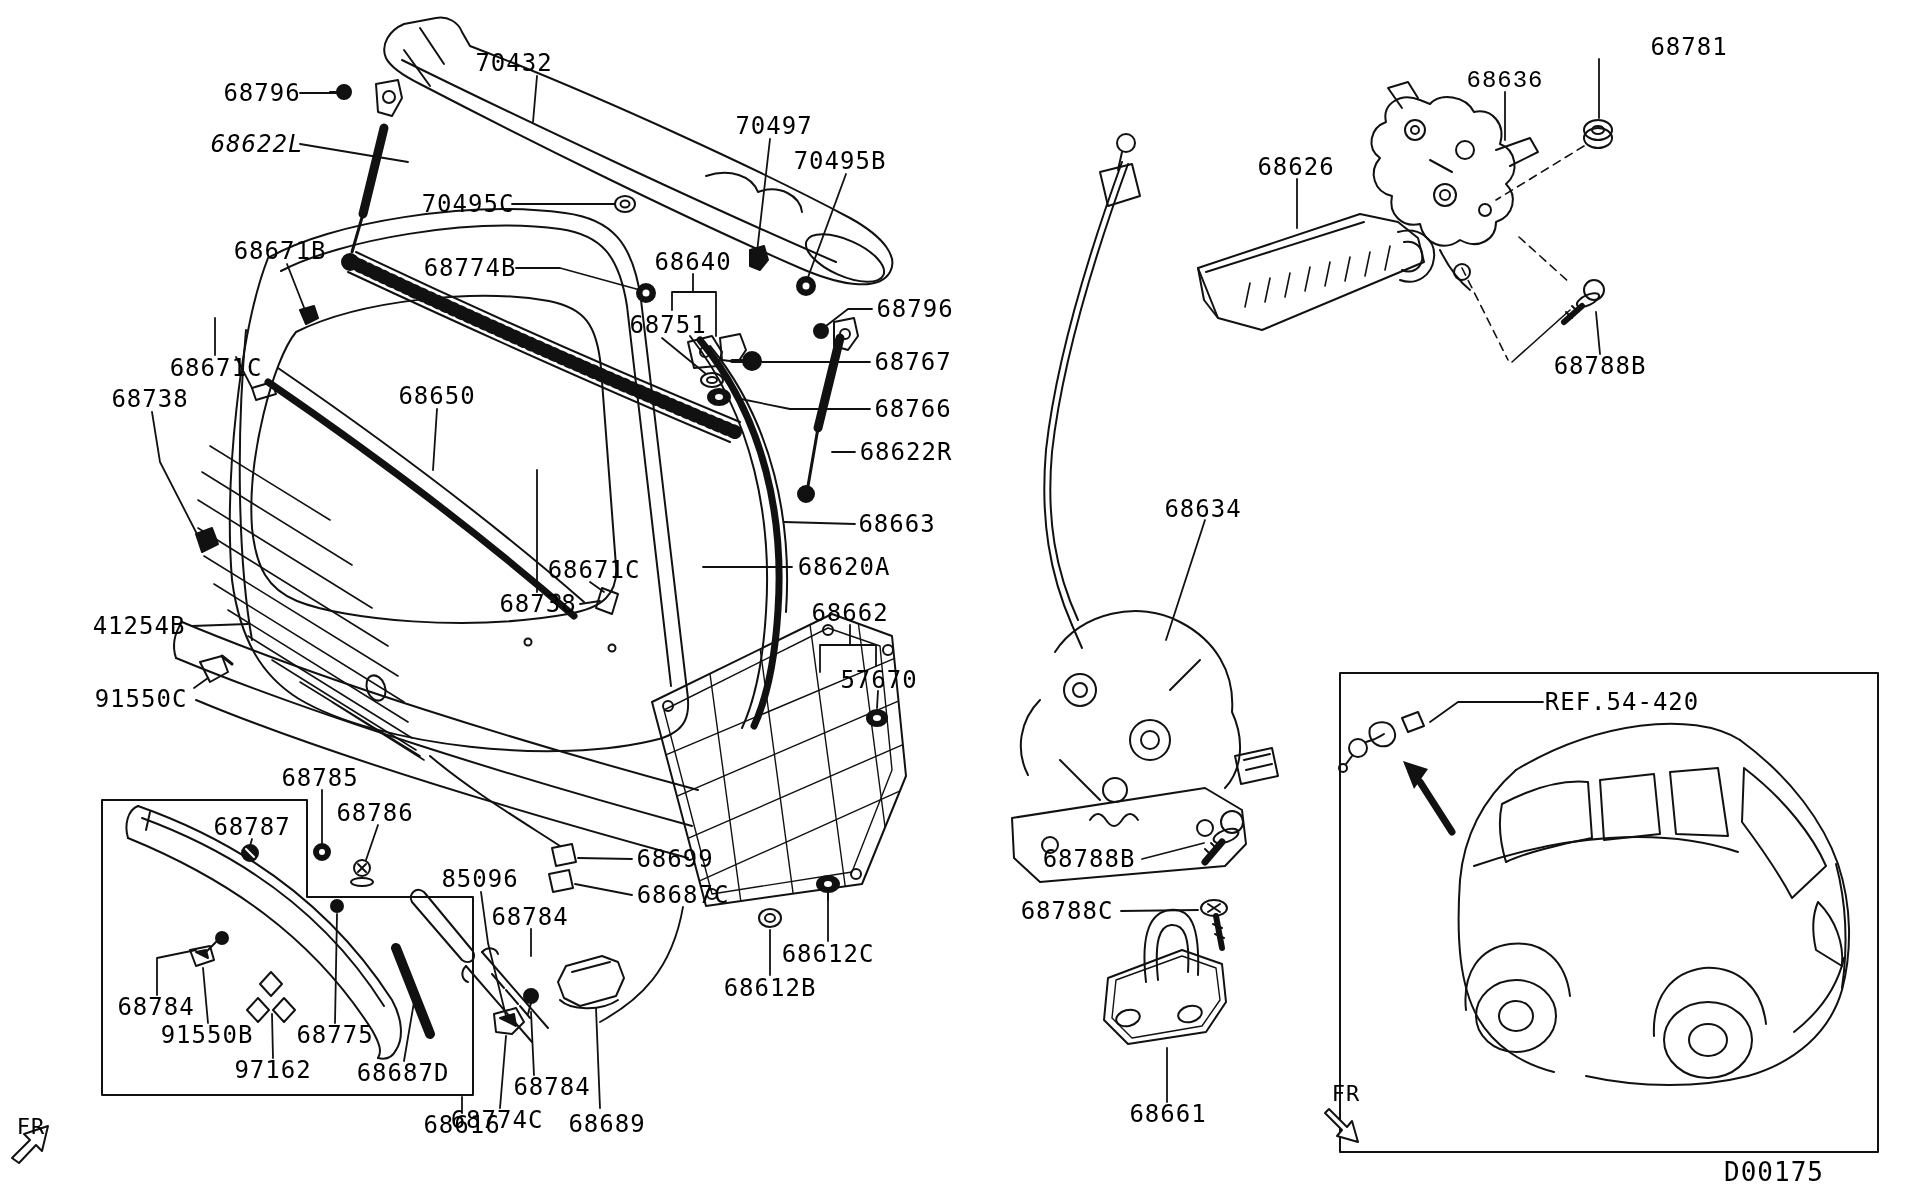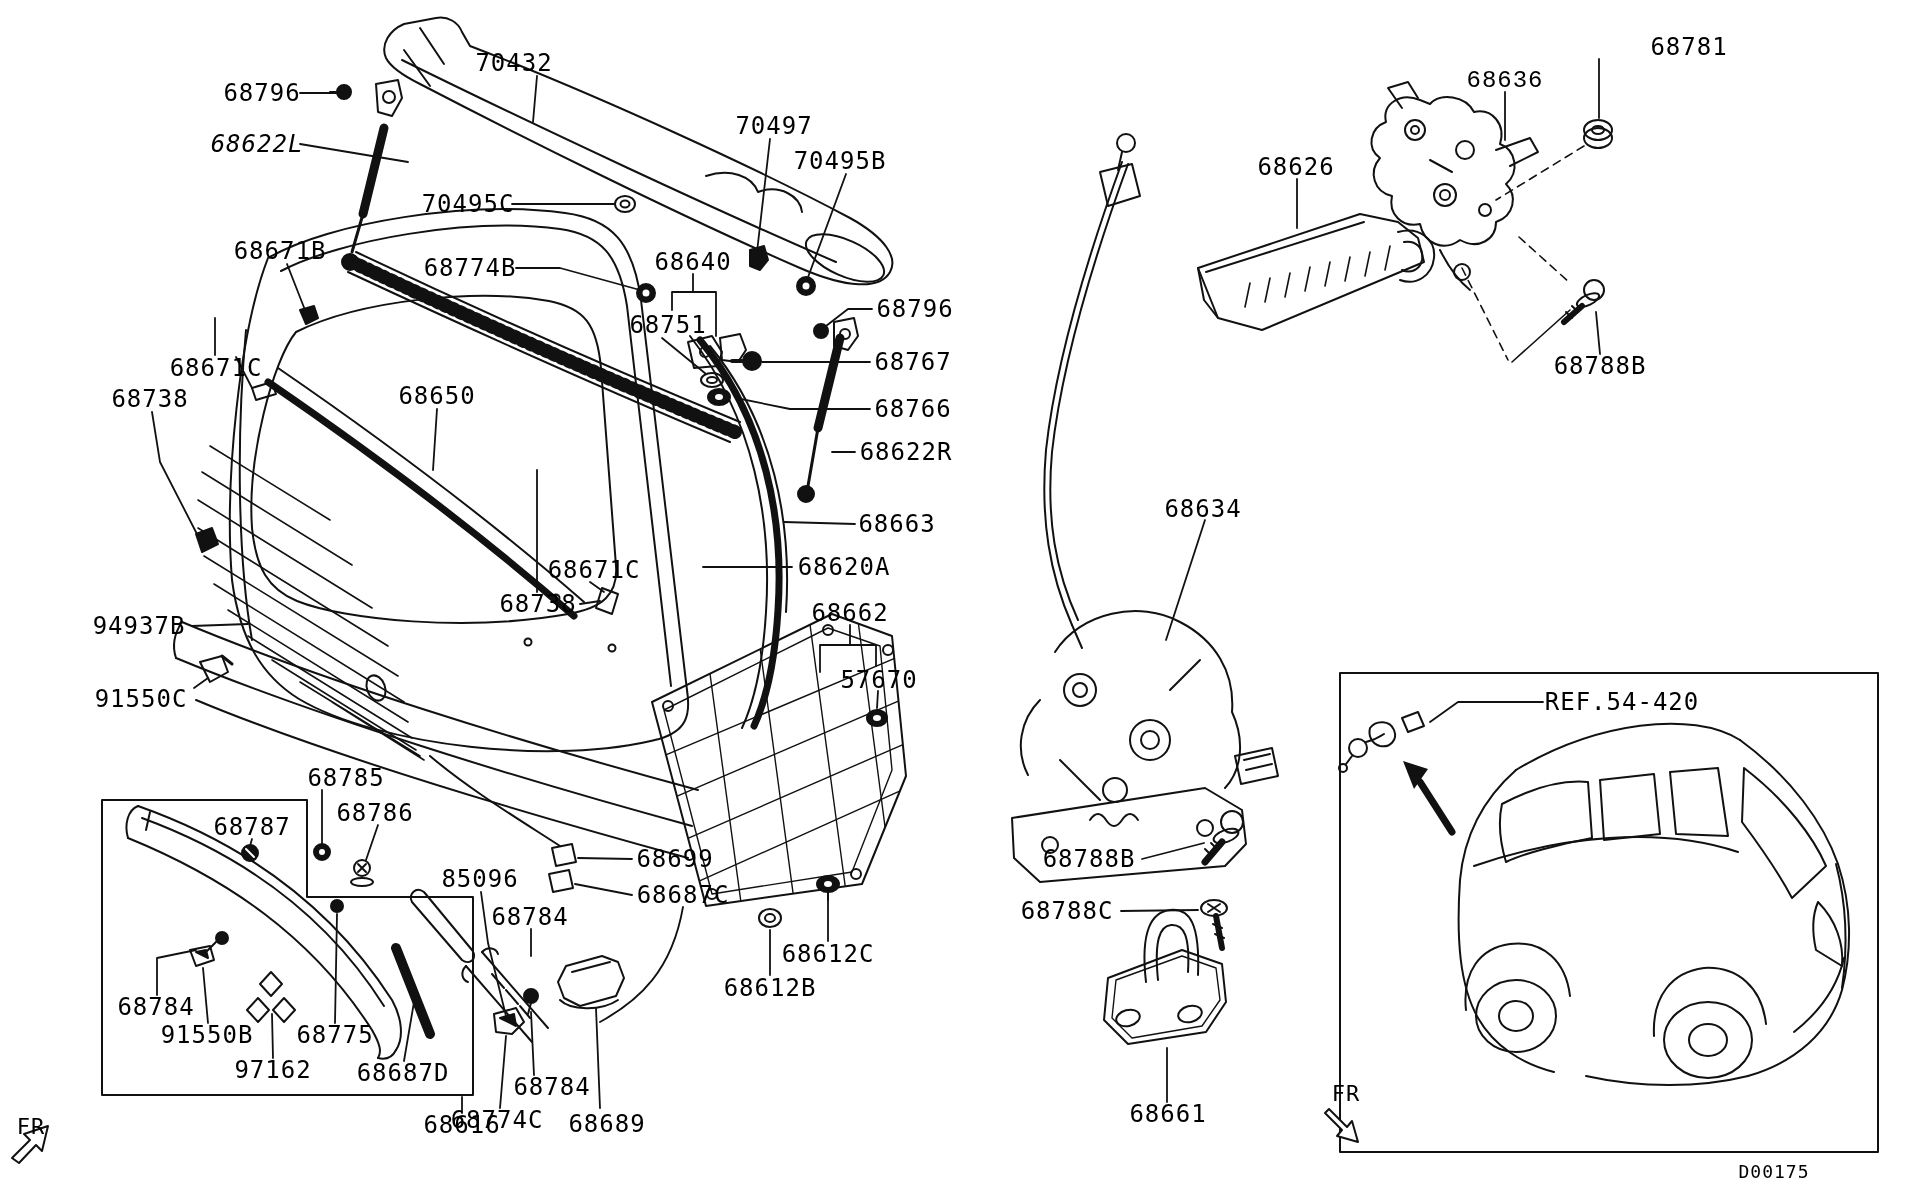--- a/index.html
+++ b/index.html
@@ -451,23 +451,23 @@
       <div class="part-label" style="left: 906px; top: 452px;">68622R</div>
       <div class="part-label" style="left: 897px; top: 524px;">68663</div>
       <div class="part-label" style="left: 844px; top: 567px;">68620A</div>
       <div class="part-label" style="left: 850px; top: 613px;">68662</div>
       <div class="part-label" style="left: 879px; top: 680px;">57670</div>
       <div class="part-label" style="left: 216px; top: 368px;">68671C</div>
       <div class="part-label" style="left: 150px; top: 399px;">68738</div>
       <div class="part-label" style="left: 437px; top: 396px;">68650</div>
       <div class="part-label" style="left: 594px; top: 570px;">68671C</div>
       <div class="part-label" style="left: 538px; top: 604px;">68738</div>
-      <div class="part-label" style="left: 139px; top: 626px;">94937B</div>
+      <div class="part-label" style="left: 139px; top: 626px;">41254B</div>
       <div class="part-label" style="left: 141px; top: 699px;">91550C</div>
-      <div class="part-label" style="left: 320px; top: 778px; margin-left: 26px;">68785</div>
+      <div class="part-label" style="left: 320px; top: 778px;">68785</div>
       <div class="part-label" style="left: 375px; top: 813px;">68786</div>
       <div class="part-label" style="left: 252px; top: 827px;">68787</div>
       <div class="part-label" style="left: 480px; top: 879px;">85096</div>
       <div class="part-label" style="left: 530px; top: 917px;">68784</div>
       <div class="part-label" style="left: 675px; top: 859px;">68699</div>
       <div class="part-label" style="left: 683px; top: 895px;">68687C</div>
       <div class="part-label" style="left: 828px; top: 954px;">68612C</div>
       <div class="part-label" style="left: 770px; top: 988px;">68612B</div>
       <div class="part-label" style="left: 156px; top: 1007px;">68784</div>
       <div class="part-label" style="left: 207px; top: 1035px;">91550B</div>
@@ -482,16 +482,16 @@
       <div class="part-label" style="left: 1505px; top: 81px; font-family: Liberation Mono, monospace;">68636</div>
       <div class="part-label" style="left: 1689px; top: 47px;">68781</div>
       <div class="part-label" style="left: 1600px; top: 366px;">68788B</div>
       <div class="part-label" style="left: 1203px; top: 509px;">68634</div>
       <div class="part-label" style="left: 1089px; top: 859px;">68788B</div>
       <div class="part-label" style="left: 1067px; top: 911px;">68788C</div>
       <div class="part-label" style="left: 1168px; top: 1114px;">68661</div>
       <div class="part-label" style="left: 1622px; top: 702px;">REF.54-420</div>
       <div class="part-label" style="left: 1346px; top: 1094px; font-size: 22px;">FR</div>
       <div class="part-label" style="left: 31px; top: 1127px; font-size: 22px;">FR</div>
-      <div class="part-label" style="left: 1774px; top: 1172px; font-size: 18px;">D00175</div>
+      <div class="part-label" style="left: 1774px; top: 1172px; font-size: 26px;">D00175</div>
     </div>
 
 </div>
 
 </body></html>

